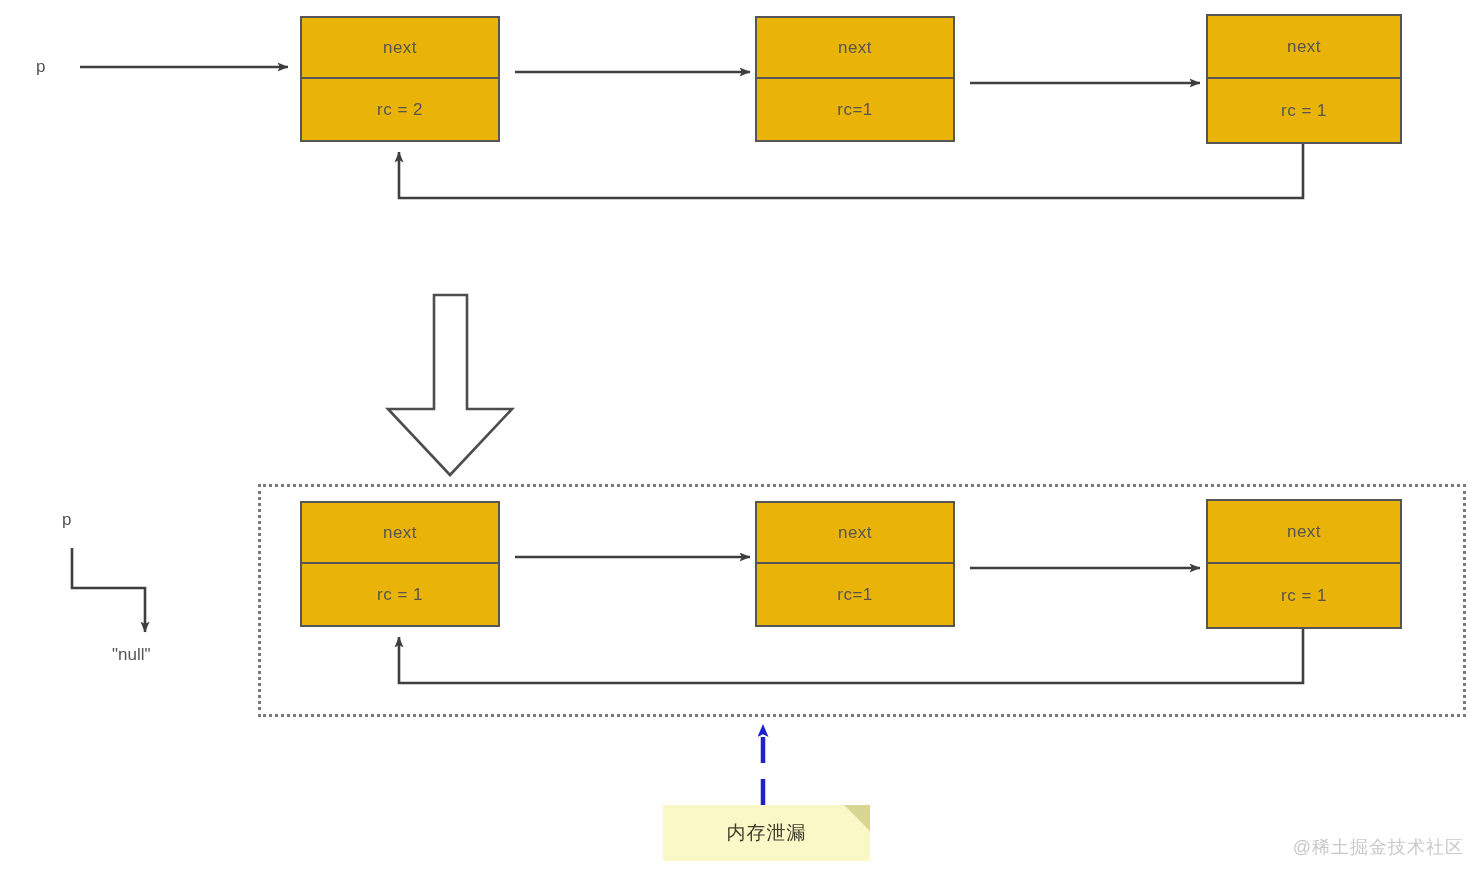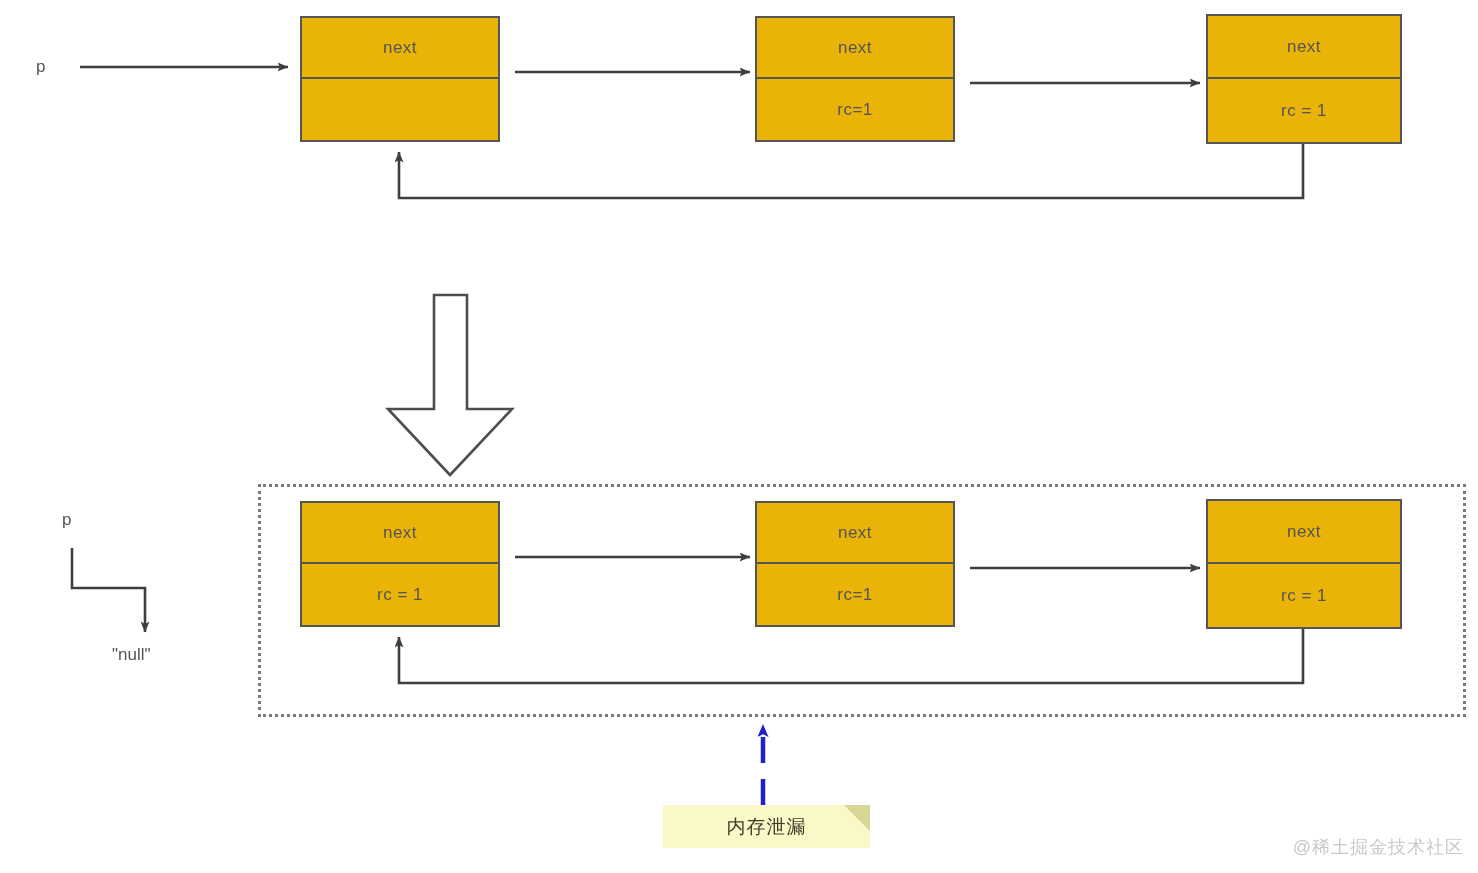--- a/index.html
+++ b/index.html
@@ -52,21 +52,21 @@
     position: absolute;
     font-size: 17px;
     color: #555555;
     white-space: nowrap;
   }
   .sticky-note {
     position: absolute;
     left: 663px;
     top: 805px;
     width: 207px;
-    height: 43px;
+    height: 56px;
     background: #fbf8c8;
     display: flex;
     align-items: center;
     justify-content: center;
   }
   .sticky-note-text {
     font-size: 19px;
     color: #3d3d2a;
     letter-spacing: 1px;
   }
@@ -153,20 +153,21 @@
       <line x1="763" y1="805" x2="763" y2="725" stroke="#2020cc" stroke-width="4.5" stroke-dasharray="26,16" marker-end="url(#arrowhead-blue)"></line>
     </g>
   </svg>
 
   <div class="dotted-region"></div>
 
   <div class="floating-label" style="left:36px; top:57px;">p</div>
 
   <div class="node-box" style="left:300px; top:16px; width:200px; height:126px;">
     <div class="node-cell top">next</div>
+    <div class="node-cell">rc = 2</div>
   </div>
 
   <div class="node-box" style="left:755px; top:16px; width:200px; height:126px;">
     <div class="node-cell top">next</div>
     <div class="node-cell">rc=1</div>
   </div>
 
   <div class="node-box" style="left:1206px; top:14px; width:196px; height:130px;">
     <div class="node-cell top">next</div>
     <div class="node-cell">rc = 1</div>

